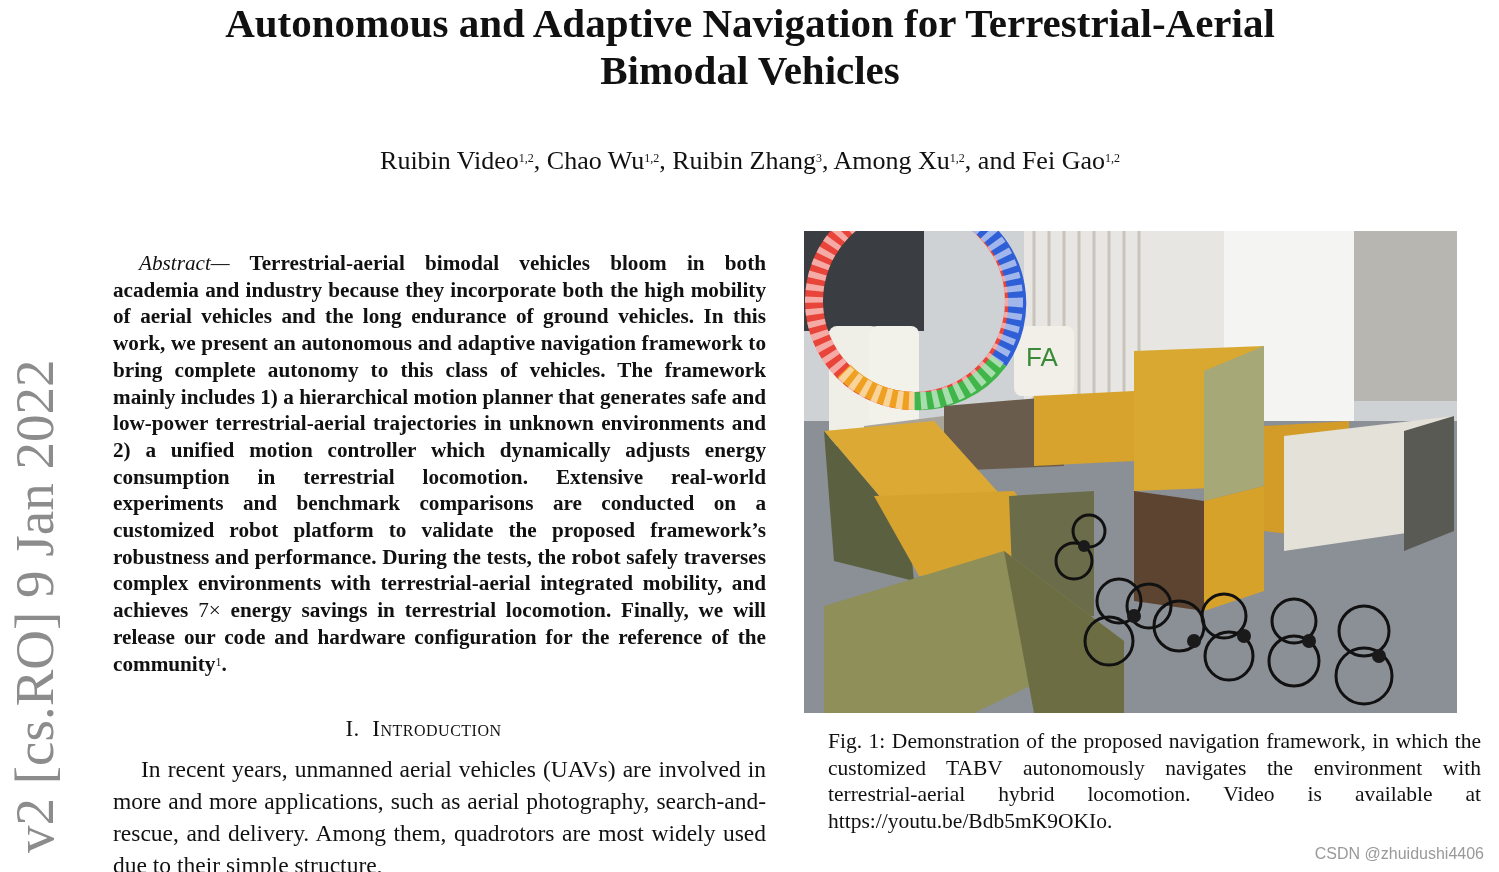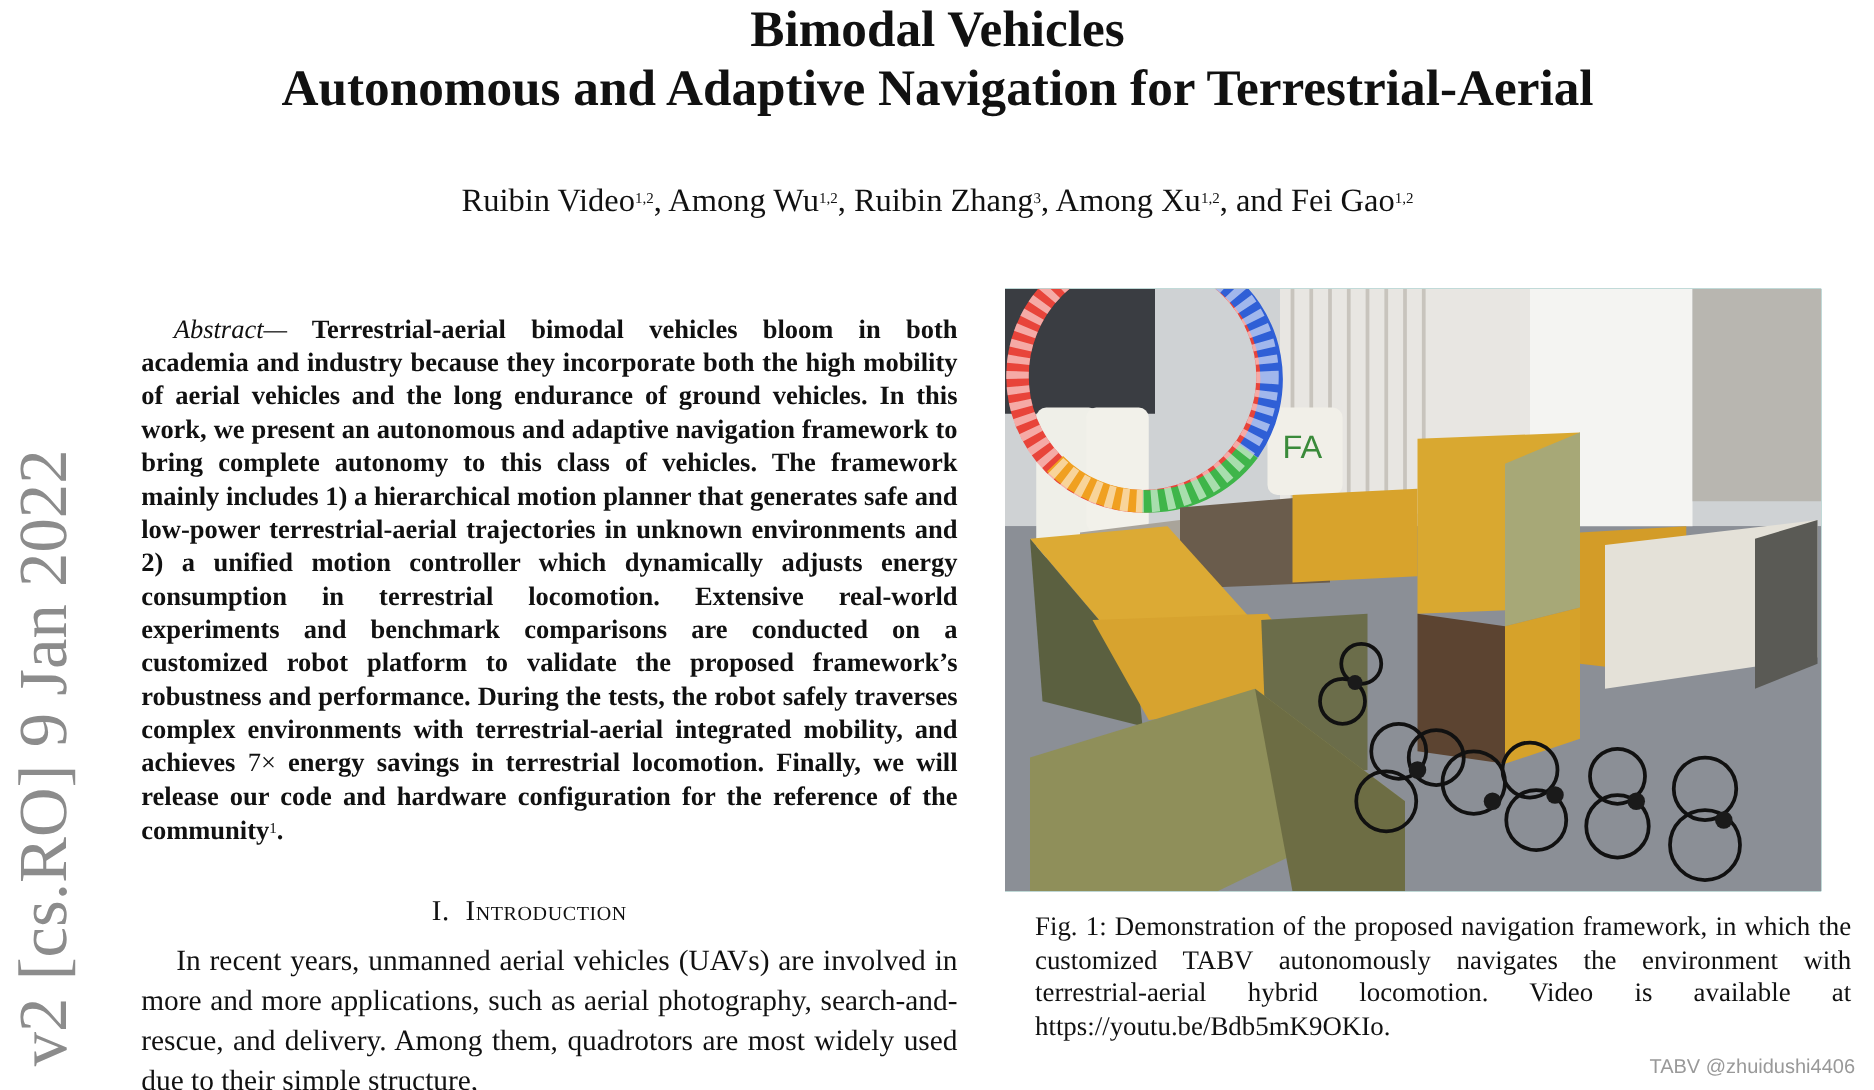--- a/index.html
+++ b/index.html
@@ -14,35 +14,35 @@
   .abstract { position:absolute; left:113px; top:250px; width:653px; font-size:21.2px; line-height:26.7px; font-weight:bold; text-align:justify; text-indent:26px; }
   .abstract .lbl { font-style:italic; font-weight:normal; }
   .abstract sup { font-size:12px; font-weight:normal; vertical-align:top; position:relative; top:-2px; }
   .abstract .mathx { font-weight:normal; }
 
   .section-h { position:absolute; left:97px; width:653px; top:714px; text-align:center; font-size:23px; line-height:30px; letter-spacing:0.5px; }
   .section-h .sc { font-variant:small-caps; }
 
   .intro { position:absolute; left:113px; top:753px; width:653px; font-size:23.5px; line-height:32px; text-align:justify; text-indent:28px; }
 
-  .figure { position:absolute; left:804px; top:231px; width:653px; height:482px; overflow:hidden; background:#0f766e; }
+  .figure { position:absolute; left:804px; top:231px; width:653px; height:482px; overflow:hidden; background:#7dd3fc; }
   .caption { position:absolute; left:804px; top:728px; width:653px; font-size:21.5px; line-height:26.5px; text-align:justify;margin-left:24px; }
 
   .watermark { position:absolute; right:15px; top:845px; font-family:"Liberation Sans","DejaVu Sans",sans-serif; font-size:16px; color:#999; }
 </style>
 </head>
 <body>
 
 <div class="title">
+  <div>Autonomous and Adaptive Navigation for Terrestrial-Aerial</div>
   <div>Bimodal Vehicles</div>
-  <div>Autonomous and Adaptive Navigation for Terrestrial-Aerial</div>
 </div>
 
 <div class="authors">
-  <span>Ruibin Video</span><sup>1,2</sup><span>, </span><span>Among Wu</span><sup>1,2</sup><span>, </span><span>Ruibin Zhang</span><sup>3</sup><span>, </span><span>Among Xu</span><sup>1,2</sup><span>, and </span><span>Fei Gao</span><sup>1,2</sup>
+  <span>Ruibin Video</span><sup>1,2</sup><span>, </span><span>Chao Wu</span><sup>1,2</sup><span>, </span><span>Ruibin Zhang</span><sup>3</sup><span>, </span><span>Among Xu</span><sup>1,2</sup><span>, and </span><span>Fei Gao</span><sup>1,2</sup>
 </div>
 
 <div class="arxiv">v2  [cs.RO]  9 Jan 2022</div>
 
 <div class="abstract"><span class="lbl">Abstract—</span><span> Terrestrial-aerial bimodal vehicles bloom in both academia and industry because they incorporate both the high mobility of aerial vehicles and the long endurance of ground vehicles. In this work, we present an autonomous and adaptive navigation framework to bring complete autonomy to this class of vehicles. The framework mainly includes 1) a hierarchical motion planner that generates safe and low-power terrestrial-aerial trajectories in unknown environments and 2) a unified motion controller which dynamically adjusts energy consumption in terrestrial locomotion. Extensive real-world experiments and benchmark comparisons are conducted on a customized robot platform to validate the proposed framework’s robustness and performance. During the tests, the robot safely traverses complex environments with terrestrial-aerial integrated mobility, and achieves </span><span class="mathx">7×</span><span> energy savings in terrestrial locomotion. Finally, we will release our code and hardware configuration for the reference of the community</span><sup>1</sup><span>.</span></div>
 
 <div class="section-h">
   <span>I.</span>&nbsp;&nbsp;<span class="sc">Introduction</span>
 </div>
 
@@ -117,13 +117,13 @@
       <circle cx="440" cy="405" r="7"></circle>
         <circle cx="505" cy="410" r="7"></circle>
       <circle cx="575" cy="425" r="7"></circle>
         <circle cx="280" cy="315" r="6"></circle>
     </g>
   </svg>
 </div>
 
 <div class="caption">Fig. 1: Demonstration of the proposed navigation framework, in which the customized TABV autonomously navigates the environment with terrestrial-aerial hybrid locomotion. Video is available at https://youtu.be/Bdb5mK9OKIo.</div>
 
-<div class="watermark">TABV @zhuidushi4406</div>
+<div class="watermark">CSDN @zhuidushi4406</div>
 
 </body></html>

